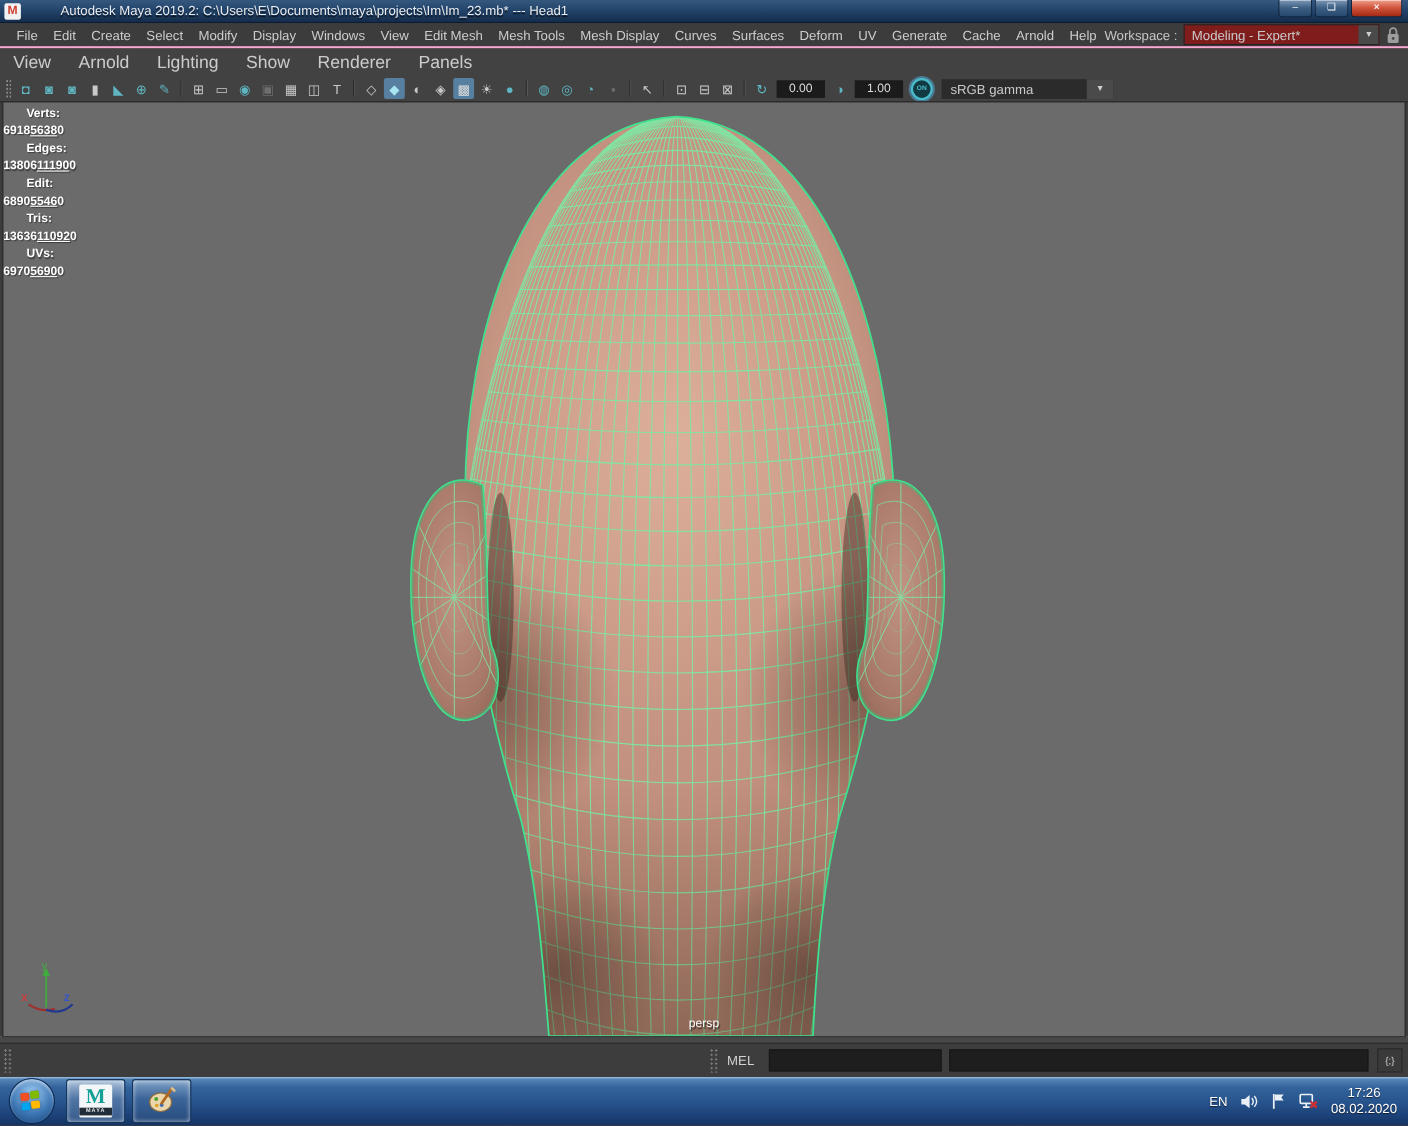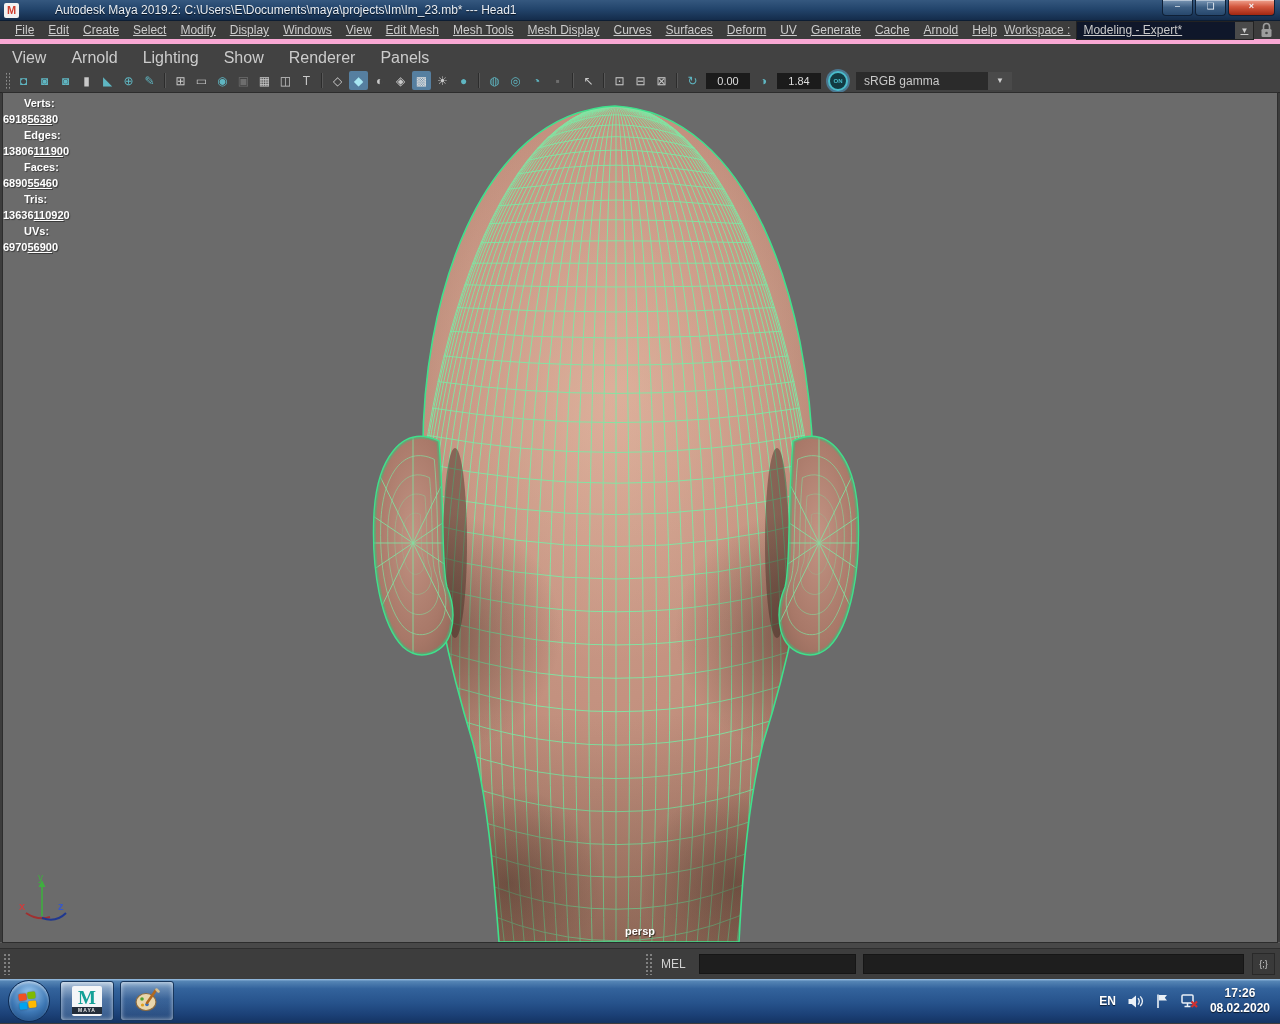--- a/index.html
+++ b/index.html
@@ -14,25 +14,25 @@
     font-size:11px;line-height:15px;text-align:center;margin-right:7px;flex:none;}
   .wtitle{font-size:12px;color:#e8edf3;text-shadow:0 1px 1px rgba(0,0,0,.7);white-space:nowrap;margin-left:29px;}
   .winbtns{position:absolute;right:5px;top:0;display:flex;}
   .wb{width:29px;height:15px;border:1px solid #0f2036;border-top:none;border-radius:0 0 4px 4px;
     background:linear-gradient(#7b97b5,#3b5d82 50%,#27486d);color:#f2f6fa;font-size:9px;line-height:13px;
     text-align:center;margin-left:2px;box-shadow:inset 0 1px 0 rgba(255,255,255,.45);cursor:default;}
   .wb.close{width:45px;background:linear-gradient(#f0a38f,#d3573e 45%,#a02712);font-weight:bold;}
 
   
   .menubar{height:23px;background:#3c3c3c;display:flex;align-items:center;padding:0 8px;
-    color:#cccccc;font-size:12px;border-bottom:5px solid #f9a8d4;white-space:nowrap;box-sizing:border-box;text-decoration:underline;}
+    color:#cccccc;font-size:12px;border-bottom:2px solid #f9a8d4;white-space:nowrap;box-sizing:border-box;}
   .menus{display:flex;}
   .menu-item{padding:0 7px;cursor:default;}
   .workspace{margin-left:auto;display:flex;align-items:center;gap:6px;color:#c6c6c6;}
-  .ws-dd{width:170px;height:17px;background:#0f172a;border:1px solid #232323;display:flex;
+  .ws-dd{width:170px;height:17px;background:#7f1d1d;border:1px solid #232323;display:flex;
     align-items:center;padding:0 0 0 6px;font-size:12px;color:#c9c9c9;}
   .ws-dd .val{flex:1;overflow:hidden;}
   .dd-arrow{background:#4a4a4a;width:18px;height:17px;text-align:center;font-size:8px;line-height:17px;color:#cfcfcf;flex:none;}
 
   
   .panelbar{background:#424242;border-bottom:1px solid #282828;box-sizing:border-box;}
   .panel-menus{display:flex;padding:4px 12px 2px;font-size:16px;color:#cccccc;height:19px;align-items:center;}
   .panel-menu-item{margin-right:25px;cursor:default;}
   .iconbar{display:flex;align-items:center;height:23px;padding:0 2px;overflow:hidden;}
   .tbi{width:19px;height:19px;display:flex;align-items:center;justify-content:center;
@@ -58,21 +58,21 @@
   .viewport svg.model{position:absolute;left:0;top:0;width:100%;height:100%;}
   .hud{position:absolute;top:0;left:0;color:#ffffff;font-size:11px;font-weight:bold;
     text-shadow:1px 1px 1px rgba(0,0,0,.45);}
   .hud-row{display:flex;height:20px;align-items:center;}
   .hud-label{width:75px;margin-left:21px;}
   .hud-v1{width:40px;text-align:right;}
   .hud-v2{width:65px;text-align:right;text-decoration:underline;}
   .hud-v3{width:62px;text-align:right;}
   .axis{position:absolute;left:8px;bottom:16px;width:62px;height:54px;}
   .cam-label{position:absolute;bottom:5px;left:0;right:0;text-align:center;color:#fff;
-    font-weight:bold;font-size:11px;text-shadow:1px 1px 1px rgba(0,0,0,.6);}
+    font-weight:normal;font-size:11px;text-shadow:1px 1px 1px rgba(0,0,0,.6);}
 
   
   .vgap{height:6px;background:#484848;border-top:1px solid #5b5b5b;box-sizing:border-box;}
   .cmdbar{position:relative;height:31px;background:#3d3d3d;border-top:1px solid #2e2e2e;box-sizing:border-box;}
   .grip{position:absolute;top:4px;width:8px;height:22px;
     background-image:radial-gradient(#808080 0.8px,transparent 1px);background-size:4px 4px;}
   .grip1{left:3px}.grip2{left:645px}
   .mel{position:absolute;left:661px;top:8px;font-size:12px;color:#d2d2d2;}
   .cmd-input{position:absolute;left:699px;top:5px;width:157px;height:20px;background:#1e1e1e;
     border:1px solid #161616;box-sizing:border-box;}
@@ -92,21 +92,21 @@
   .task-btn{width:52px;height:38px;margin:3px 3px;border-radius:3px;border:1px solid #17365c;flex:none;
     background:linear-gradient(rgba(255,255,255,.55),rgba(255,255,255,.18) 45%,rgba(130,170,210,.3));
     box-shadow:inset 0 0 5px rgba(255,255,255,.65);display:flex;align-items:center;justify-content:center;}
   .task-btn.inactive{background:linear-gradient(rgba(255,255,255,.35),rgba(255,255,255,.08) 45%,rgba(120,160,200,.18));}
   .maya-ic{width:30px;height:30px;background:#f4f6f8;border-radius:2px;display:flex;flex-direction:column;
     align-items:center;justify-content:center;overflow:hidden;}
   .maya-ic .m{color:#14a097;font-weight:bold;font-size:19px;line-height:19px;font-family:"Liberation Serif",serif;}
   .maya-ic .sub{background:#222d3a;color:#e8e8e8;font-size:5px;font-weight:bold;letter-spacing:1px;
     width:100%;text-align:center;line-height:7px;}
   .tray{margin-left:auto;display:flex;align-items:center;gap:11px;padding-right:10px;color:#ffffff;
-    font-size:12px;text-shadow:0 1px 1px rgba(0,0,0,.65);font-weight:bold;}
+    font-size:12px;text-shadow:0 1px 1px rgba(0,0,0,.65);}
   .tray-time{text-align:center;font-size:12px;line-height:15px;white-space:nowrap;}
 </style>
 </head>
 <body>
 
 <div class="screen">
 
   <div class="titlebar">
     <span class="app-ic">M</span>
     <span class="wtitle">Autodesk Maya 2019.2: C:\Users\E\Documents\maya\projects\Im\Im_23.mb*   ---   Head1</span>
@@ -197,21 +197,21 @@
         <span class="tbsep"></span>
         <span class="tbi light">↖</span>
         <span class="tbsep"></span>
         <span class="tbi light">⊡</span>
         <span class="tbi light">⊟</span>
         <span class="tbi light">⊠</span>
         <span class="tbsep"></span>
         <span class="tbi teal">↻</span>
         <span class="tbfield">0.00</span>
         <span class="tbi teal">◑</span>
-        <span class="tbfield">1.84</span>
+        <span class="tbfield">1.00</span>
         <span class="tbtoggle">ON</span>
         <span class="tbdd">
           <span class="val">sRGB gamma</span>
           <span class="tbdd-arrow">▼</span>
         </span>
       </div>
   </div>
 
   <div class="viewport">
     <svg class="model" id="head-svg" viewBox="0 0 1274 849" preserveAspectRatio="none">
@@ -397,21 +397,21 @@
         <path d="M 790 348 C 828 330 852 368 855 420 C 858 476 848 532 826 554 C 808 570 784 560 778 538 C 774 522 776 508 782 494 C 788 470 784 420 790 348 Z" fill="none" stroke="#3ee18c" stroke-width="1.4"></path>
       </svg>
 
     <div class="hud">
       
     
         <span class="hud-label hud-row">Verts:</span><span class="hud-v1">6918</span><span class="hud-v2">5638</span><span class="hud-v3">0</span>
       
         <span class="hud-label hud-row">Edges:</span><span class="hud-v1">13806</span><span class="hud-v2">11190</span><span class="hud-v3">0</span>
       
-        <span class="hud-label hud-row">Faces:</span><span class="hud-v1">6890</span><span class="hud-v2">5546</span><span class="hud-v3">0</span>
+        <span class="hud-label hud-row">Edit:</span><span class="hud-v1">6890</span><span class="hud-v2">5546</span><span class="hud-v3">0</span>
       
         <span class="hud-label hud-row">Tris:</span><span class="hud-v1">13636</span><span class="hud-v2">11092</span><span class="hud-v3">0</span>
       
         <span class="hud-label hud-row">UVs:</span><span class="hud-v1">6970</span><span class="hud-v2">5690</span><span class="hud-v3">0</span>
       </div>
 
     <div class="axis">
       <svg width="62" height="54" viewBox="0 0 62 54">
         <line x1="31" y1="44" x2="31" y2="13" stroke="#3fae3f" stroke-width="1.6"></line>
         <path d="M31 8 L27.5 15 L34.5 15 Z" fill="#3fae3f"></path>

